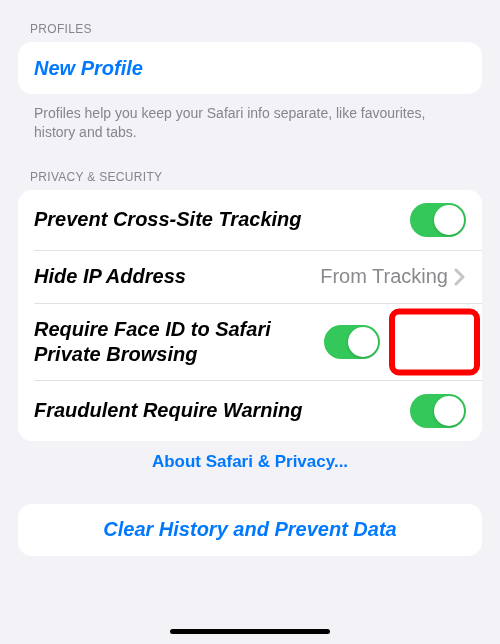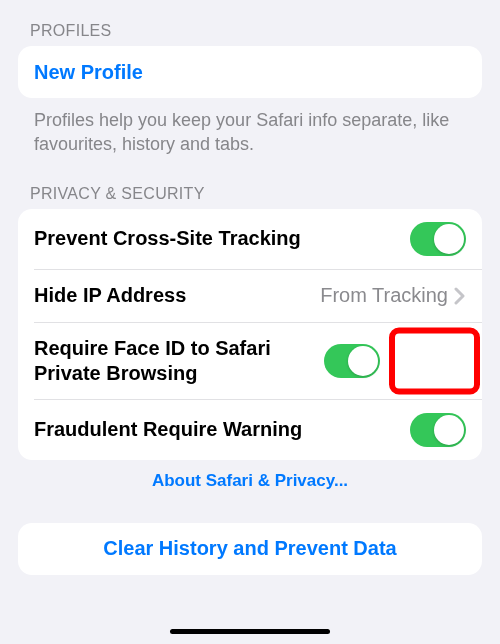--- a/index.html
+++ b/index.html
@@ -12,21 +12,21 @@
       height: 644px;
       background: #f2f2f7;
       font-family: -apple-system, BlinkMacSystemFont, "Segoe UI", "Helvetica Neue", Arial, sans-serif;
       overflow: hidden;
       position: relative;
     }
     .container {
       padding: 0 18px;
     }
     .section-header {
-      font-size: 16px;
+      font-size: 12px;
       font-weight: 400;
       color: #86868a;
       letter-spacing: 0.3px;
       padding: 22px 12px 6px 12px;
       text-transform: uppercase;
     }
     .card {
       background: #ffffff;
       border-radius: 14px;
       overflow: hidden;
@@ -37,30 +37,31 @@
       padding: 13px 16px;
       min-height: 52px;
       position: relative;
     }
     .row .row-label {
       flex: 1;
       font-size: 20px;
       font-weight: 600;
       color: #000;
       line-height: 1.25;
+      font-style: italic;
     }
     .row .row-label.multi {
       max-width: 290px;
     }
     .row.link .row-label {
       color: #0079ff;
       font-weight: 600;
     }
     .section-footer {
-      font-size: 18px;
+      font-size: 14px;
       color: #86868a;
       padding: 10px 16px 6px 16px;
       line-height: 1.35;
     }
     .row-value {
       font-size: 20px;
       color: #8a8a8e;
       font-weight: 400;
       margin-right: 6px;
     }

